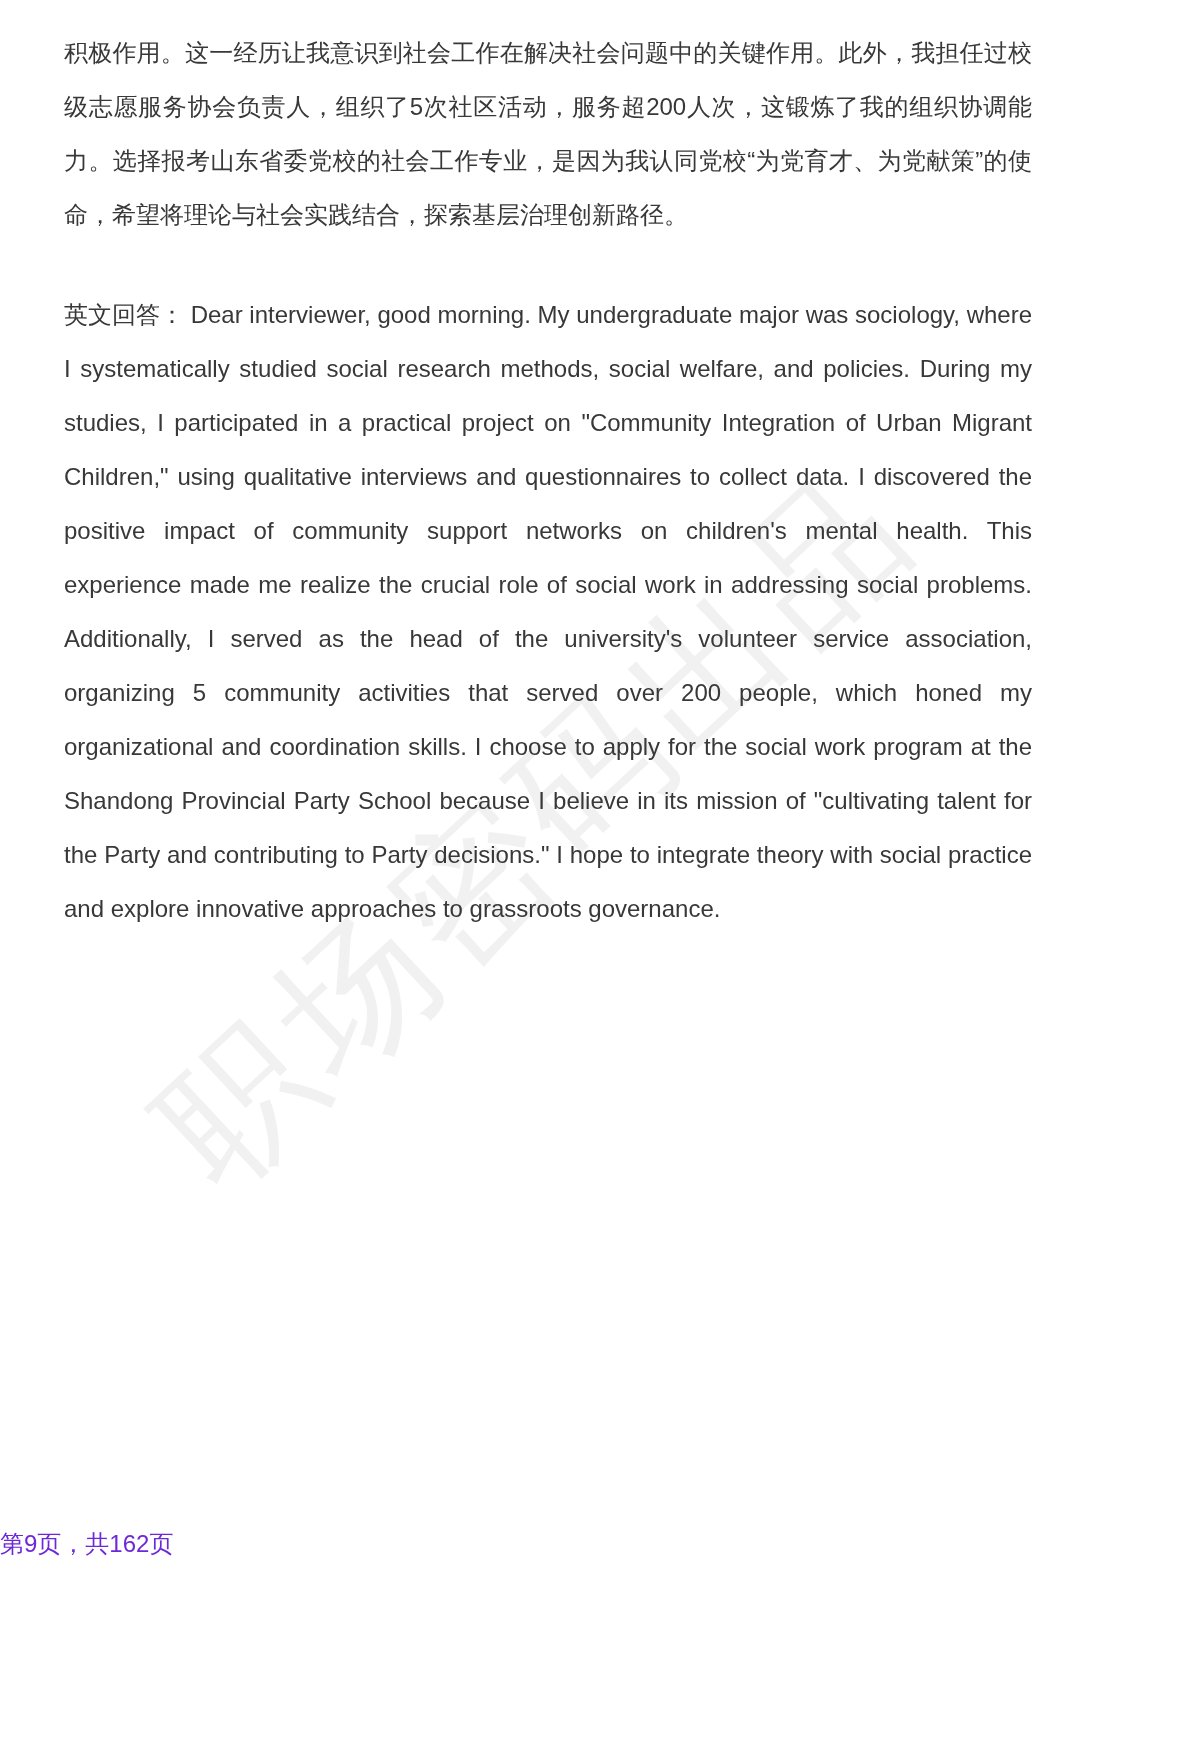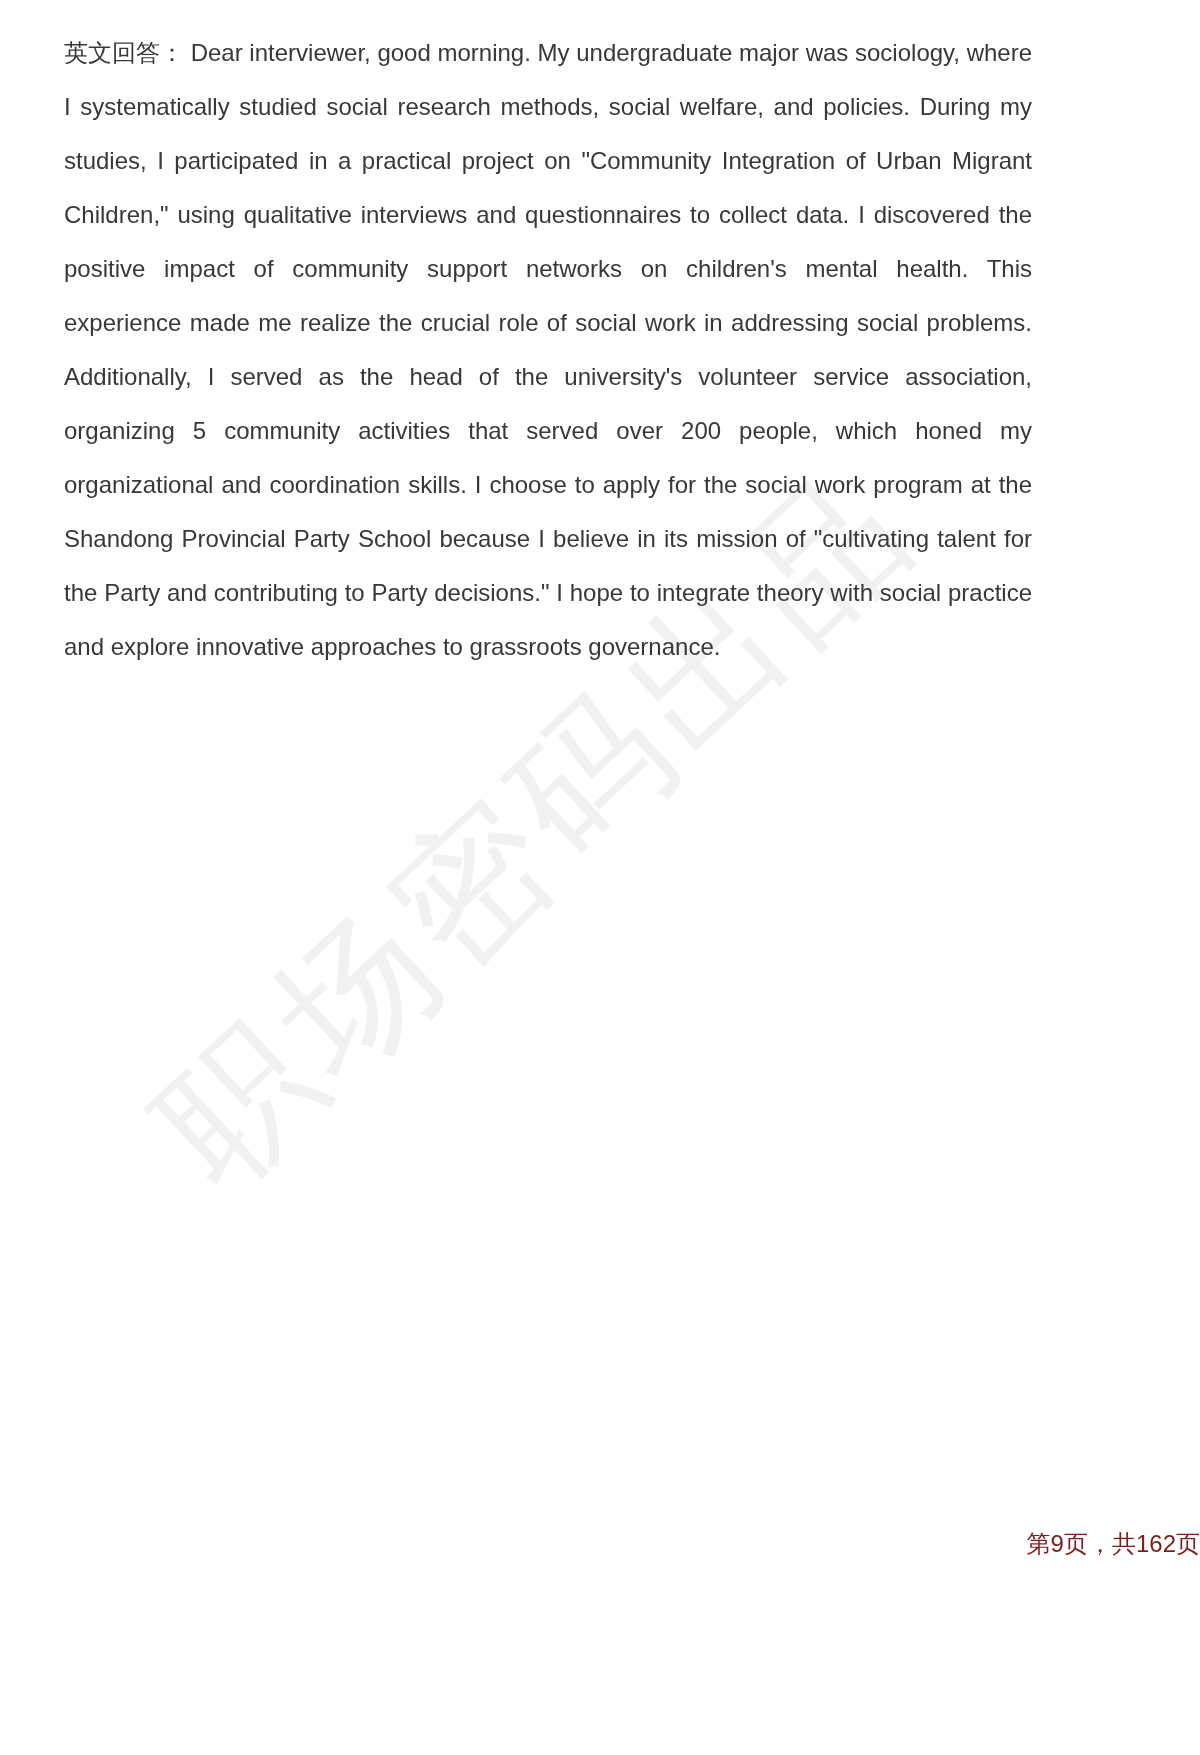--- a/index.html
+++ b/index.html
@@ -42,33 +42,34 @@
     text-justify: inter-word;
     margin: 0 0 46px 0;
     word-break: break-word;
   }
   .footer {
     position: absolute;
     z-index: 1;
     left: 0;
     right: 0;
     top: 1528px;
-    text-align: right;
+    text-align: left;
     font-size: 24px;
-    color: #7f1d1d;
+    color: #6d28d9;
   }
 </style>
 </head>
 <body>
 
 <div class="page">
 
   <div class="watermark">职场密码出品</div>
 
   <div class="content">
+    <p class="para">积极作用。这一经历让我意识到社会工作在解决社会问题中的关键作用。此外，我担任过校级志愿服务协会负责人，组织了5次社区活动，服务超200人次，这锻炼了我的组织协调能力。选择报考山东省委党校的社会工作专业，是因为我认同党校“为党育才、为党献策”的使命，希望将理论与社会实践结合，探索基层治理创新路径。</p>
 
     <p class="para">英文回答： Dear interviewer, good morning. My undergraduate major was sociology, where I systematically studied social research methods, social welfare, and policies. During my studies, I participated in a practical project on "Community Integration of Urban Migrant Children," using qualitative interviews and questionnaires to collect data. I discovered the positive impact of community support networks on children's mental health. This experience made me realize the crucial role of social work in addressing social problems. Additionally, I served as the head of the university's volunteer service association, organizing 5 community activities that served over 200 people, which honed my organizational and coordination skills. I choose to apply for the social work program at the Shandong Provincial Party School because I believe in its mission of "cultivating talent for the Party and contributing to Party decisions." I hope to integrate theory with social practice and explore innovative approaches to grassroots governance.</p>
 
   </div>
 
   <div class="footer">第9页，共162页</div>
 
 </div>
 
 </body></html>

